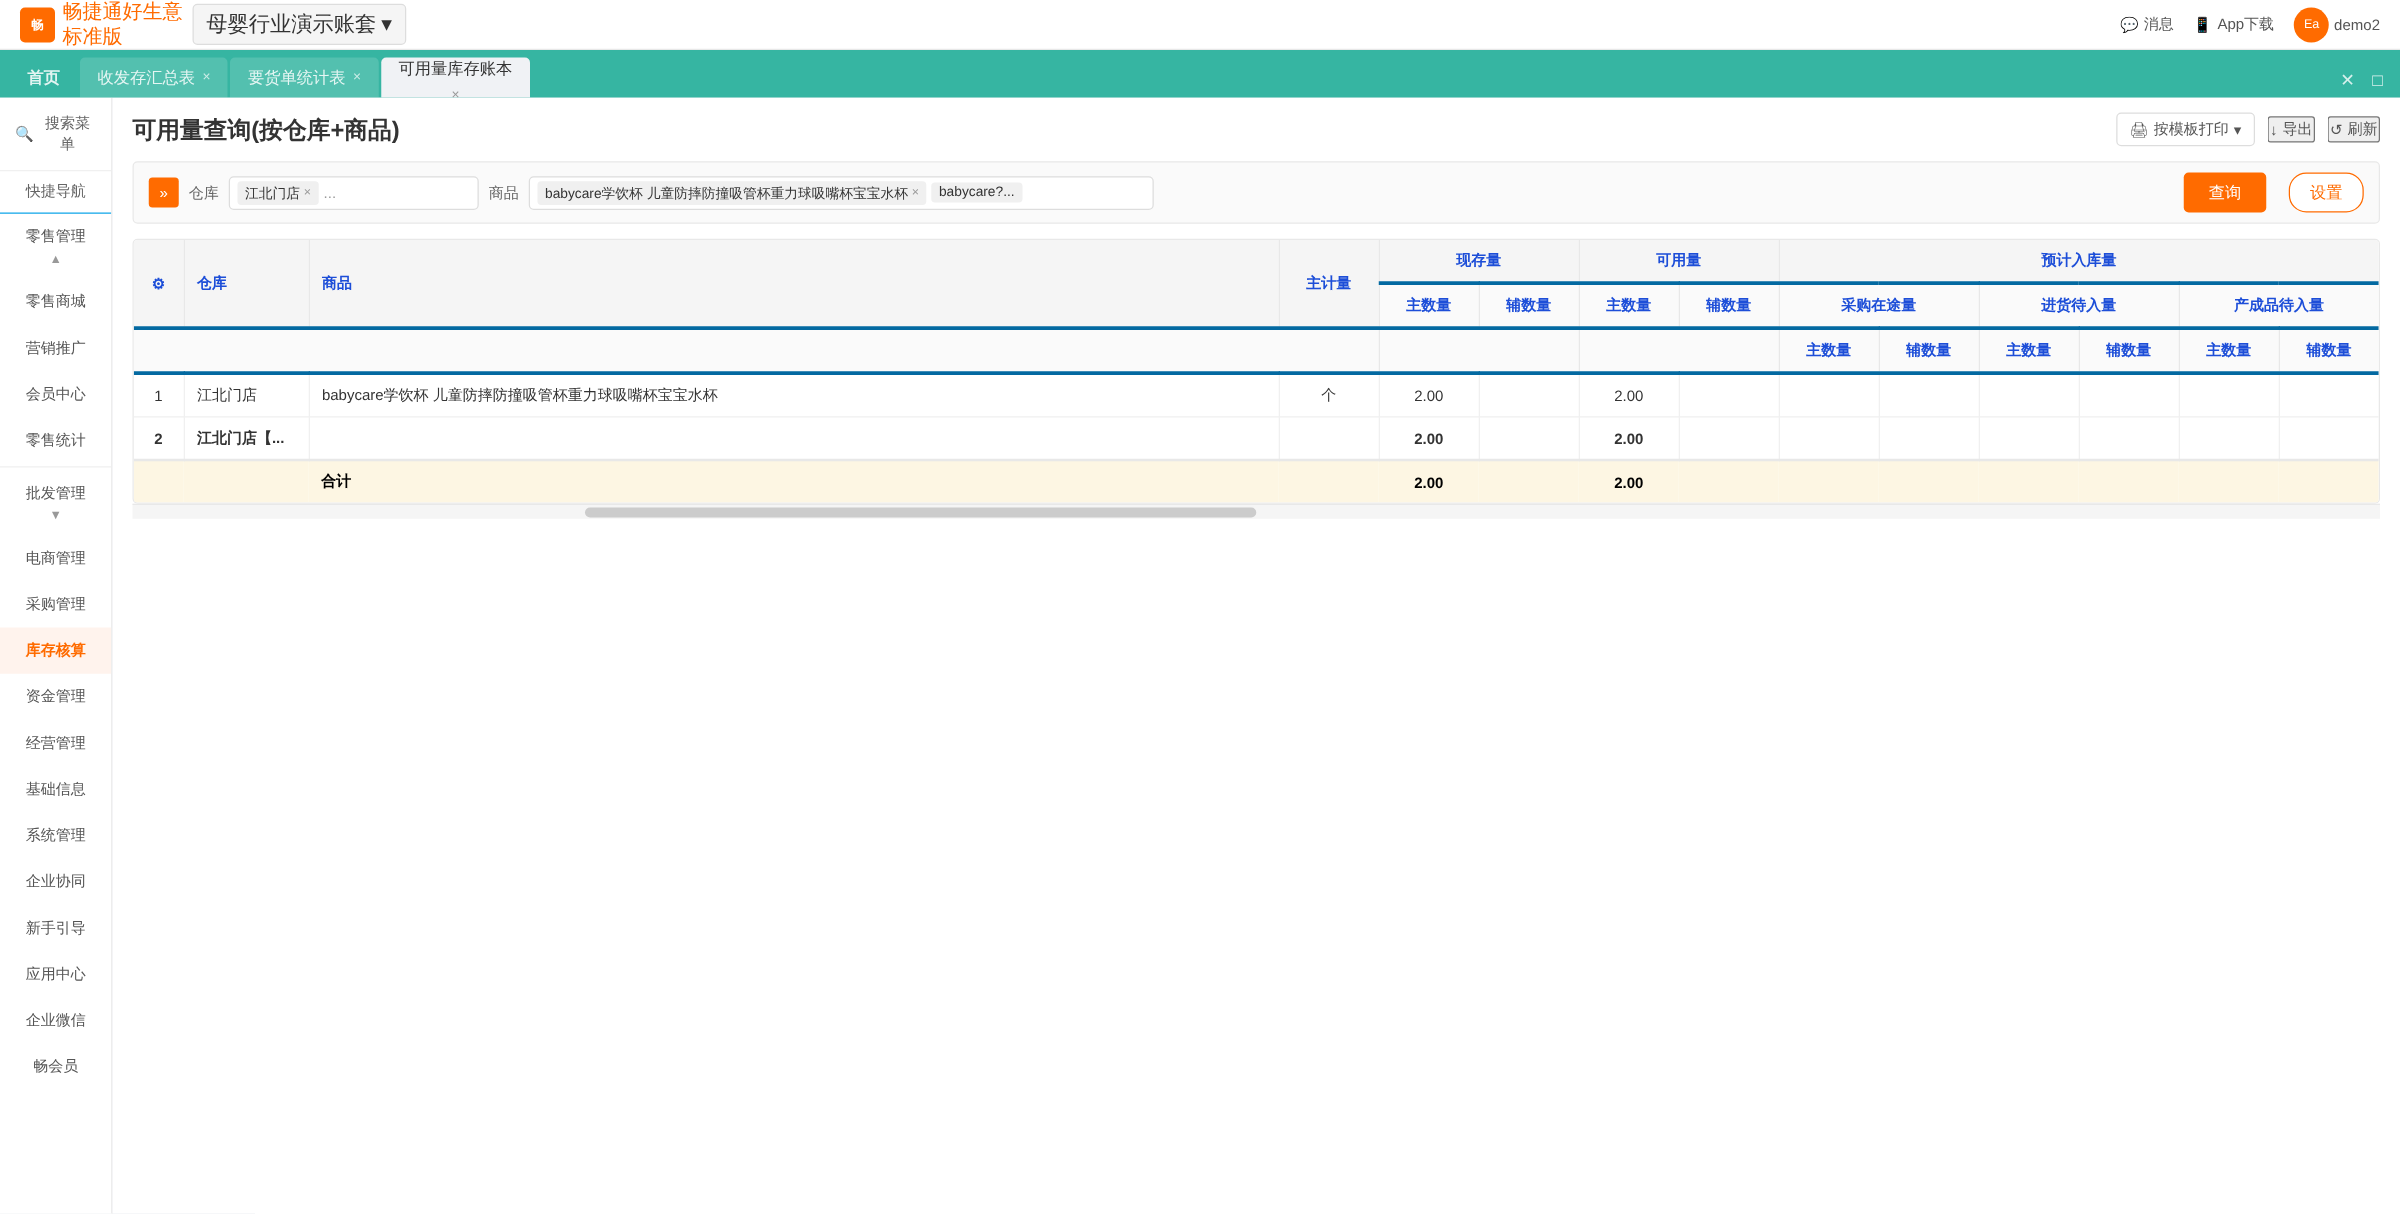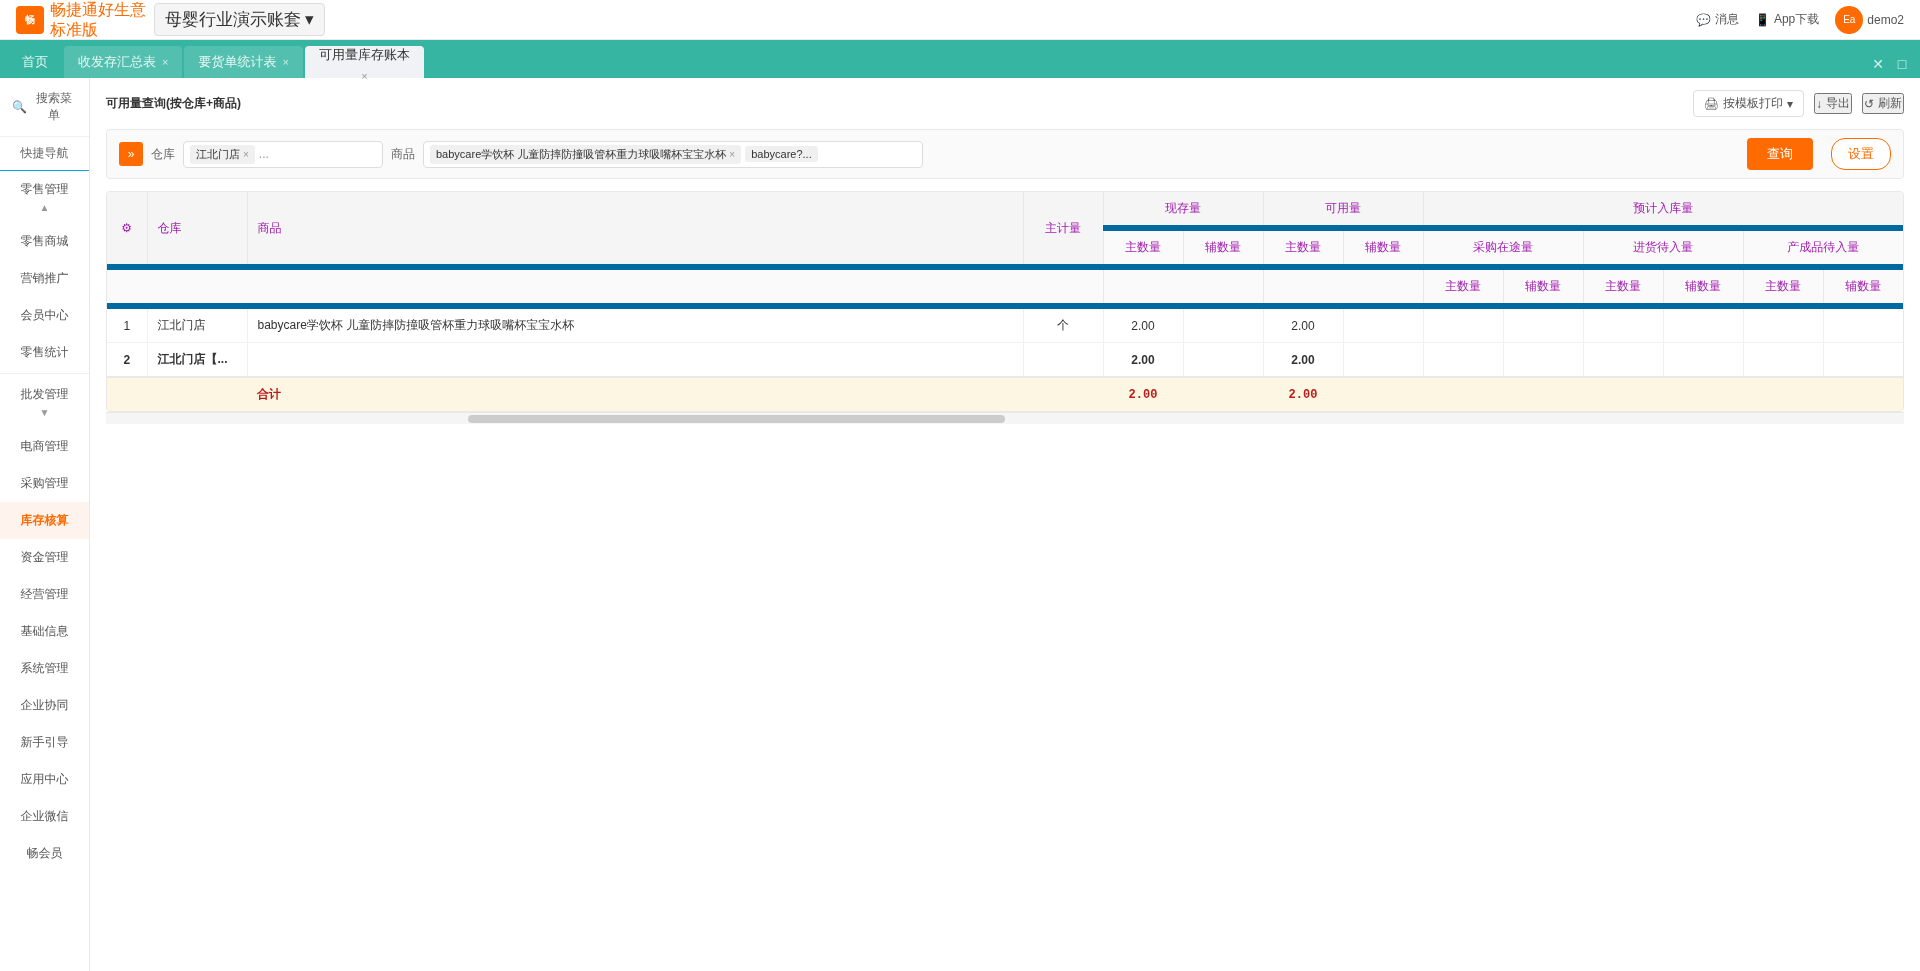--- a/index.html
+++ b/index.html
@@ -15,21 +15,21 @@
     .top-bar-right { display: flex; align-items: center; gap: 16px; }
     .top-bar-action { display: flex; align-items: center; gap: 4px; font-size: 12px; color: #555; cursor: pointer; }
     .avatar { width: 28px; height: 28px; border-radius: 50%; background: #ff6b00; color: #fff; display: flex; align-items: center; justify-content: center; font-size: 11px; }
 
     
     .nav-tabs { height: 38px; background: #36b5a2; display: flex; align-items: flex-end; padding: 0 8px; flex-shrink: 0; gap: 2px; position: relative; }
     .nav-tab { height: 32px; padding: 0 14px; display: flex; align-items: center; gap: 6px; font-size: 13px; color: rgba(255,255,255,0.85); cursor: pointer; border-radius: 4px 4px 0 0; background: rgba(255,255,255,0.15); }
     .nav-tab.active { background: #f0f2f5; color: #333; font-weight: 500; flex-direction: column; }
     .nav-tab .close-btn { font-size: 11px; color: rgba(255,255,255,0.7); cursor: pointer; }
     .nav-tab.active .close-btn { color: #999; }
-    .nav-tab-home { background: transparent; font-weight: 400; }
+    .nav-tab-home { background: transparent; font-weight: 700; }
     .nav-right-btns { position: absolute; right: 8px; bottom: 4px; display: flex; gap: 4px; }
     .nav-right-btn { width: 20px; height: 20px; display: flex; align-items: center; justify-content: center; color: rgba(255,255,255,0.8); cursor: pointer; font-size: 14px; }
 
     
     .main-layout { display: flex; flex: 1; overflow: hidden; }
 
     
     .sidebar { width: 90px; background: #fff; border-right: 1px solid #e8e8e8; display: flex; flex-direction: column; flex-shrink: 0; overflow-y: auto; }
     .sidebar-search { padding: 8px; border-bottom: 1px solid #f0f0f0; }
     .sidebar-search-btn { width: 100%; background: none; border: none; color: #666; font-size: 12px; cursor: pointer; padding: 4px; display: flex; align-items: center; gap: 4px; justify-content: center; }
@@ -39,56 +39,56 @@
     .sidebar-item.with-arrow { flex-direction: column; justify-content: center; gap: 4px; padding: 10px 8px; }
     .sidebar-divider { height: 1px; background: #f0f0f0; margin: 2px 0; }
     .sidebar-arrow { font-size: 10px; color: #999; }
 
     
     .content-area { flex: 1; overflow: auto; background: #f0f2f5; }
     .page-content { background: #fff; margin: 0; padding: 12px 16px; min-height: 100%; }
 
     
     .page-header { display: flex; align-items: center; justify-content: space-between; margin-bottom: 12px; }
-    .page-title { font-size: 12px; font-weight: 600; color: #333; }
+    .page-title { font-size: 19px; font-weight: 600; color: #333; }
     .page-actions { display: flex; align-items: center; gap: 10px; }
     .btn-template { display: flex; align-items: center; gap: 4px; font-size: 12px; color: #555; cursor: pointer; border: 1px solid #ddd; border-radius: 4px; padding: 4px 10px; background: #fff; }
     .btn-export { display: flex; align-items: center; gap: 4px; font-size: 12px; color: #555; cursor: pointer; }
     .btn-refresh { display: flex; align-items: center; gap: 4px; font-size: 12px; color: #555; cursor: pointer; }
 
     
     .filter-bar { display: flex; align-items: center; gap: 8px; padding: 8px 12px; background: #fafafa; border: 1px solid #e8e8e8; border-radius: 4px; margin-bottom: 12px; position: relative; }
     .filter-expand-btn { width: 24px; height: 24px; background: #ff6b00; color: #fff; border: none; border-radius: 3px; cursor: pointer; display: flex; align-items: center; justify-content: center; font-size: 12px; flex-shrink: 0; }
     .filter-label { font-size: 12px; color: #666; white-space: nowrap; }
     .filter-tag-container { display: flex; align-items: center; gap: 4px; flex-wrap: wrap; min-width: 200px; border: 1px solid #ddd; border-radius: 4px; padding: 3px 6px; background: #fff; }
     .filter-tag { display: flex; align-items: center; gap: 3px; background: #f0f0f0; border-radius: 3px; padding: 2px 6px; font-size: 11px; color: #333; }
     .filter-tag .remove { color: #999; cursor: pointer; font-size: 10px; }
     .filter-dots { color: #999; font-size: 12px; cursor: pointer; }
     .filter-right { display: flex; gap: 18px; margin-left: auto; }
     .btn-query { background: #ff6b00; color: #fff; border: none; border-radius: 4px; padding: 6px 20px; font-size: 13px; cursor: pointer; }
     .btn-settings { background: #fff; color: #ff6b00; border: 1px solid #ff6b00; border-radius: 14px; padding: 6px 16px; font-size: 13px; cursor: pointer; }
 
     
     .table-container { border: 1px solid #e8e8e8; border-radius: 4px; overflow: hidden; }
     table { width: 100%; border-collapse: collapse; font-size: 12px; }
-    thead tr th { background: #f5f5f5; color: #a21caf; font-weight: 400; padding: 8px 10px; text-align: center; border-bottom: 6px solid #0369a1; border-right: 1px solid #e8e8e8; white-space: nowrap; }
+    thead tr th { background: #f5f5f5; color: #1d4ed8; font-weight: 700; padding: 8px 10px; text-align: center; border-bottom: 3px solid #0369a1; border-right: 1px solid #e8e8e8; white-space: nowrap; }
     thead tr th:last-child { border-right: none; }
     thead tr.sub-header th { background: #fafafa; }
     tbody tr td { padding: 8px 10px; border-bottom: 1px solid #f0f0f0; border-right: 1px solid #f0f0f0; text-align: center; color: #333; }
     tbody tr td:last-child { border-right: none; }
     tbody tr:last-child td { border-bottom: none; }
     .col-index { width: 40px; }
     .col-warehouse { width: 100px; text-align: left !important; }
     .col-product { text-align: left !important; }
     .col-num { width: 80px; }
     .settings-col { width: 40px; }
 
     
     .table-footer { background: #fdf6e3; border-top: 2px solid #e8e8e8; }
-    .table-footer td { padding: 8px 10px; font-weight: 600; color: #b91c1c; text-align: center; font-family: Liberation Mono, monospace; }
+    .table-footer td { padding: 8px 10px; font-weight: 600; color: #000000; text-align: center; }
 
     
     .scroll-bar-area { height: 12px; background: #f5f5f5; border-top: 1px solid #e8e8e8; display: flex; align-items: center; padding: 0 4px; }
     .scroll-thumb { height: 8px; background: #ccc; border-radius: 4px; width: 30%; margin-left: 20%; }
 
     
     .group-header { text-align: center; }
   </style>
 </head>
 <body>

